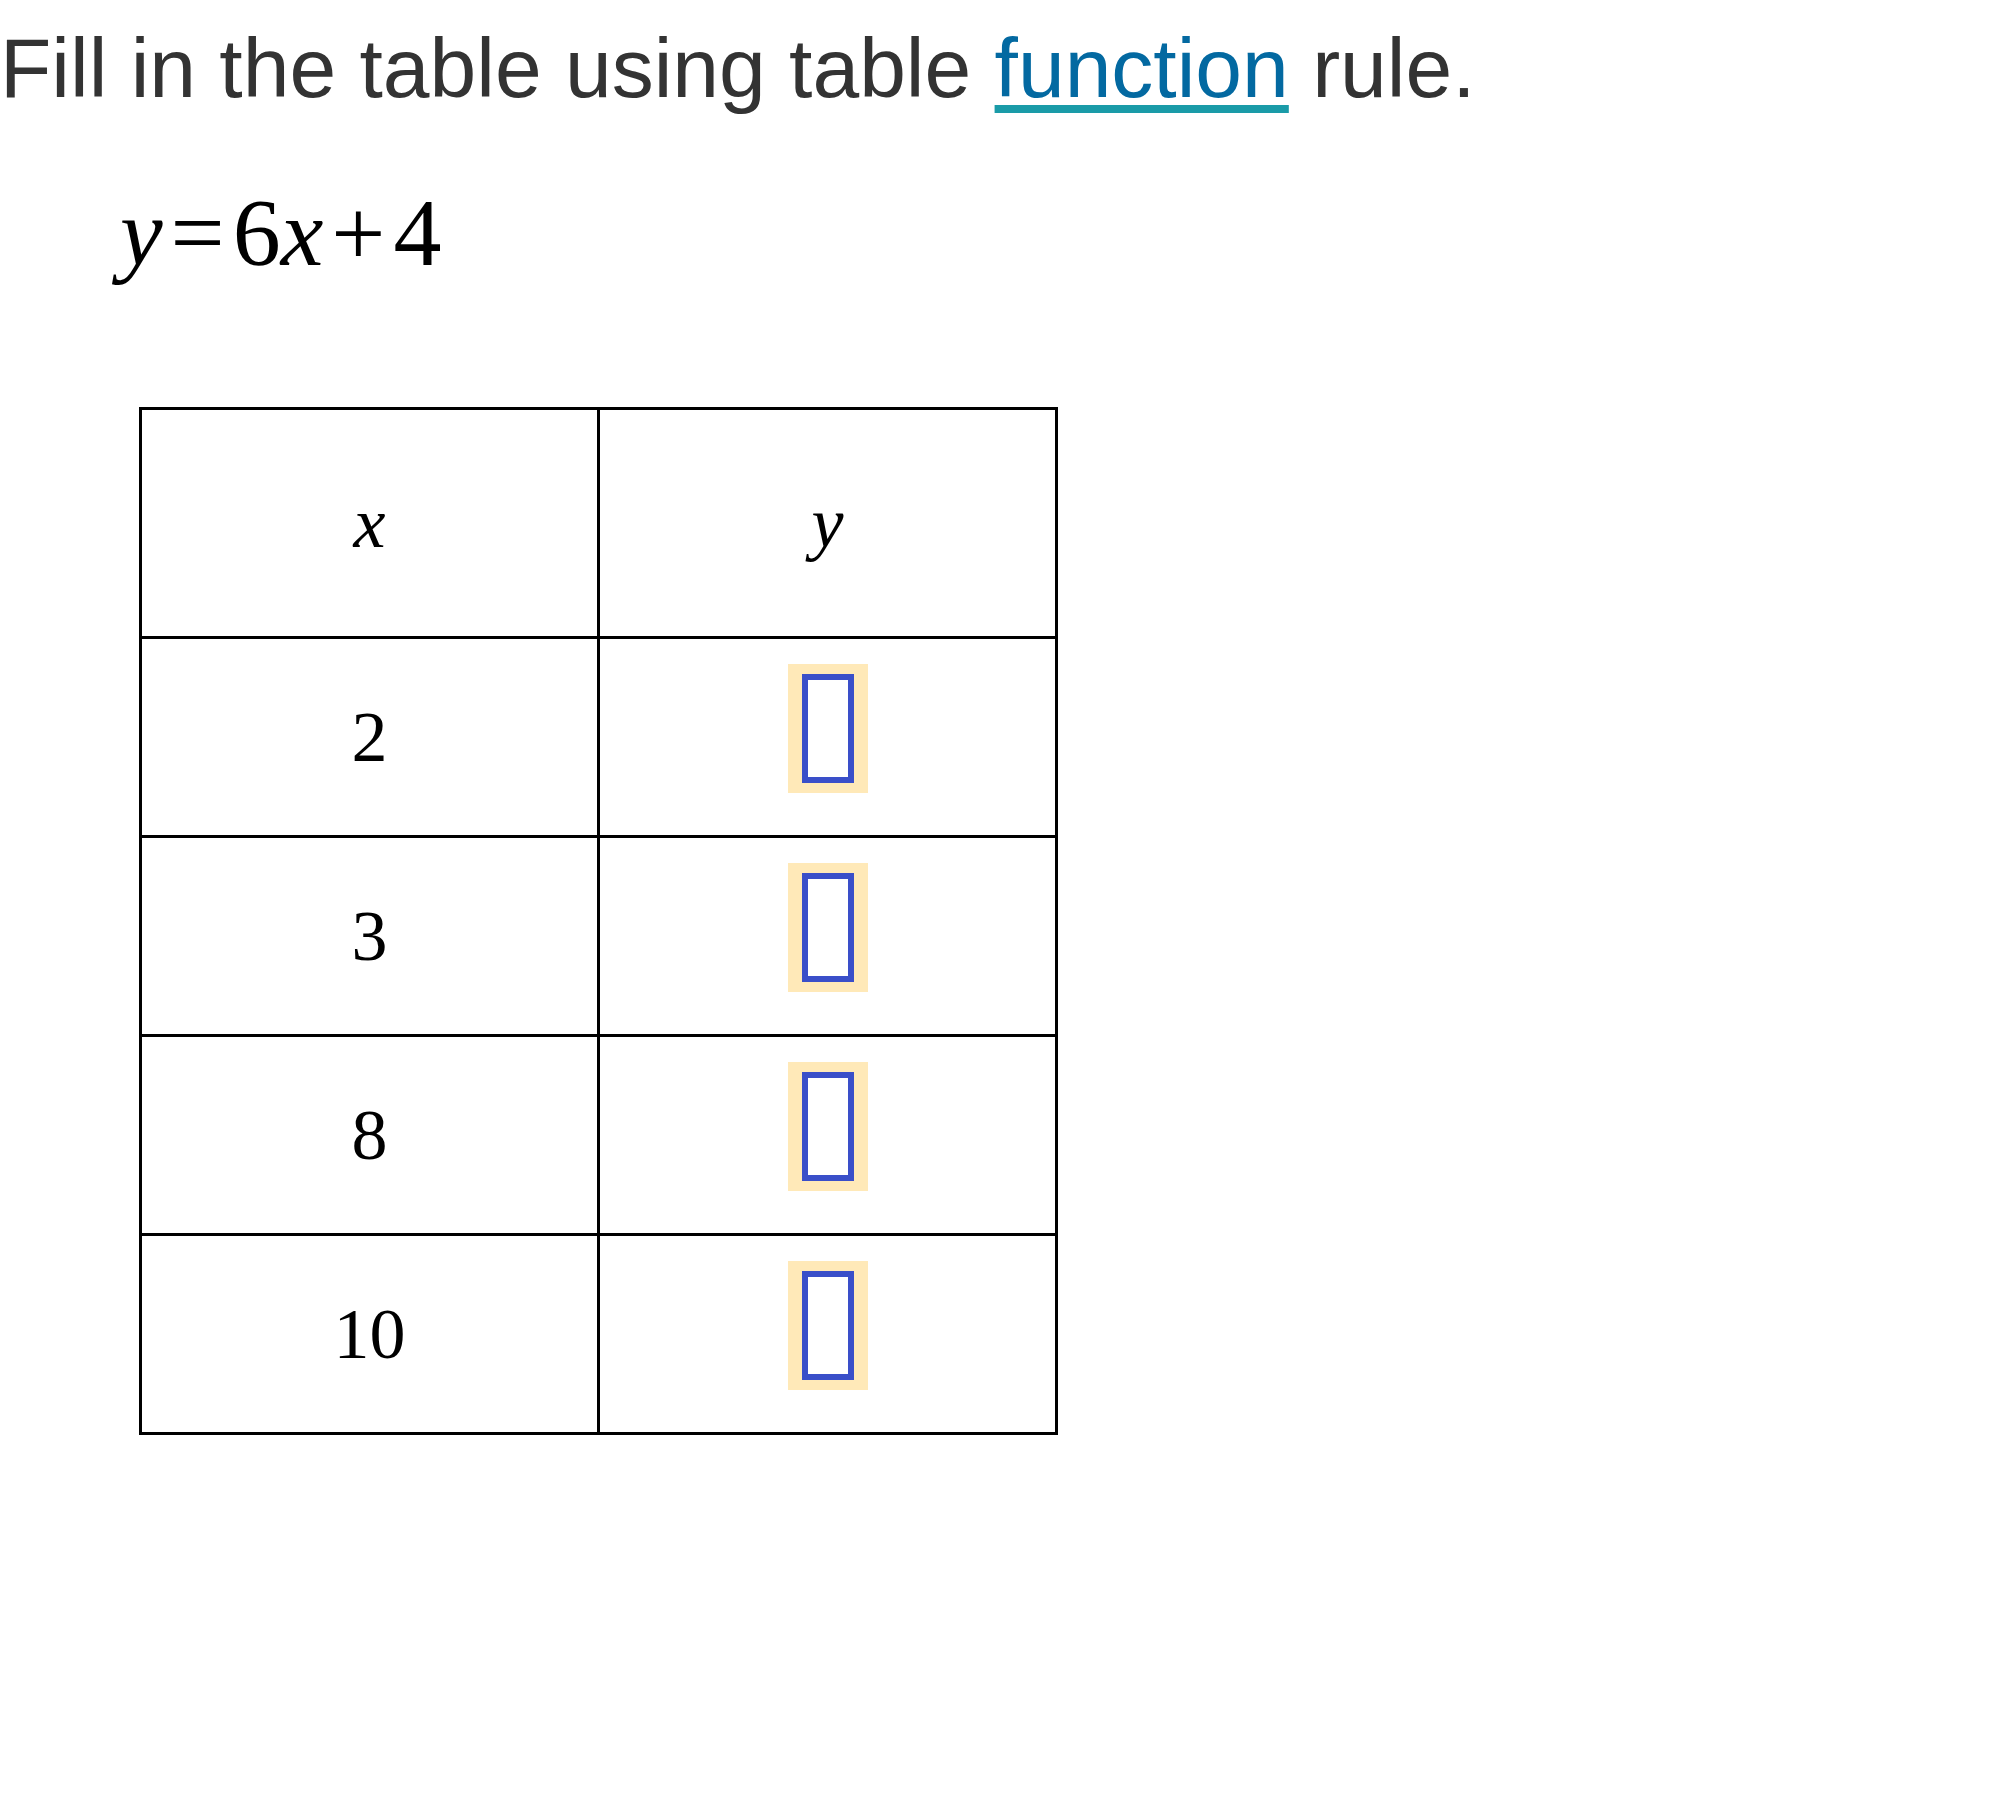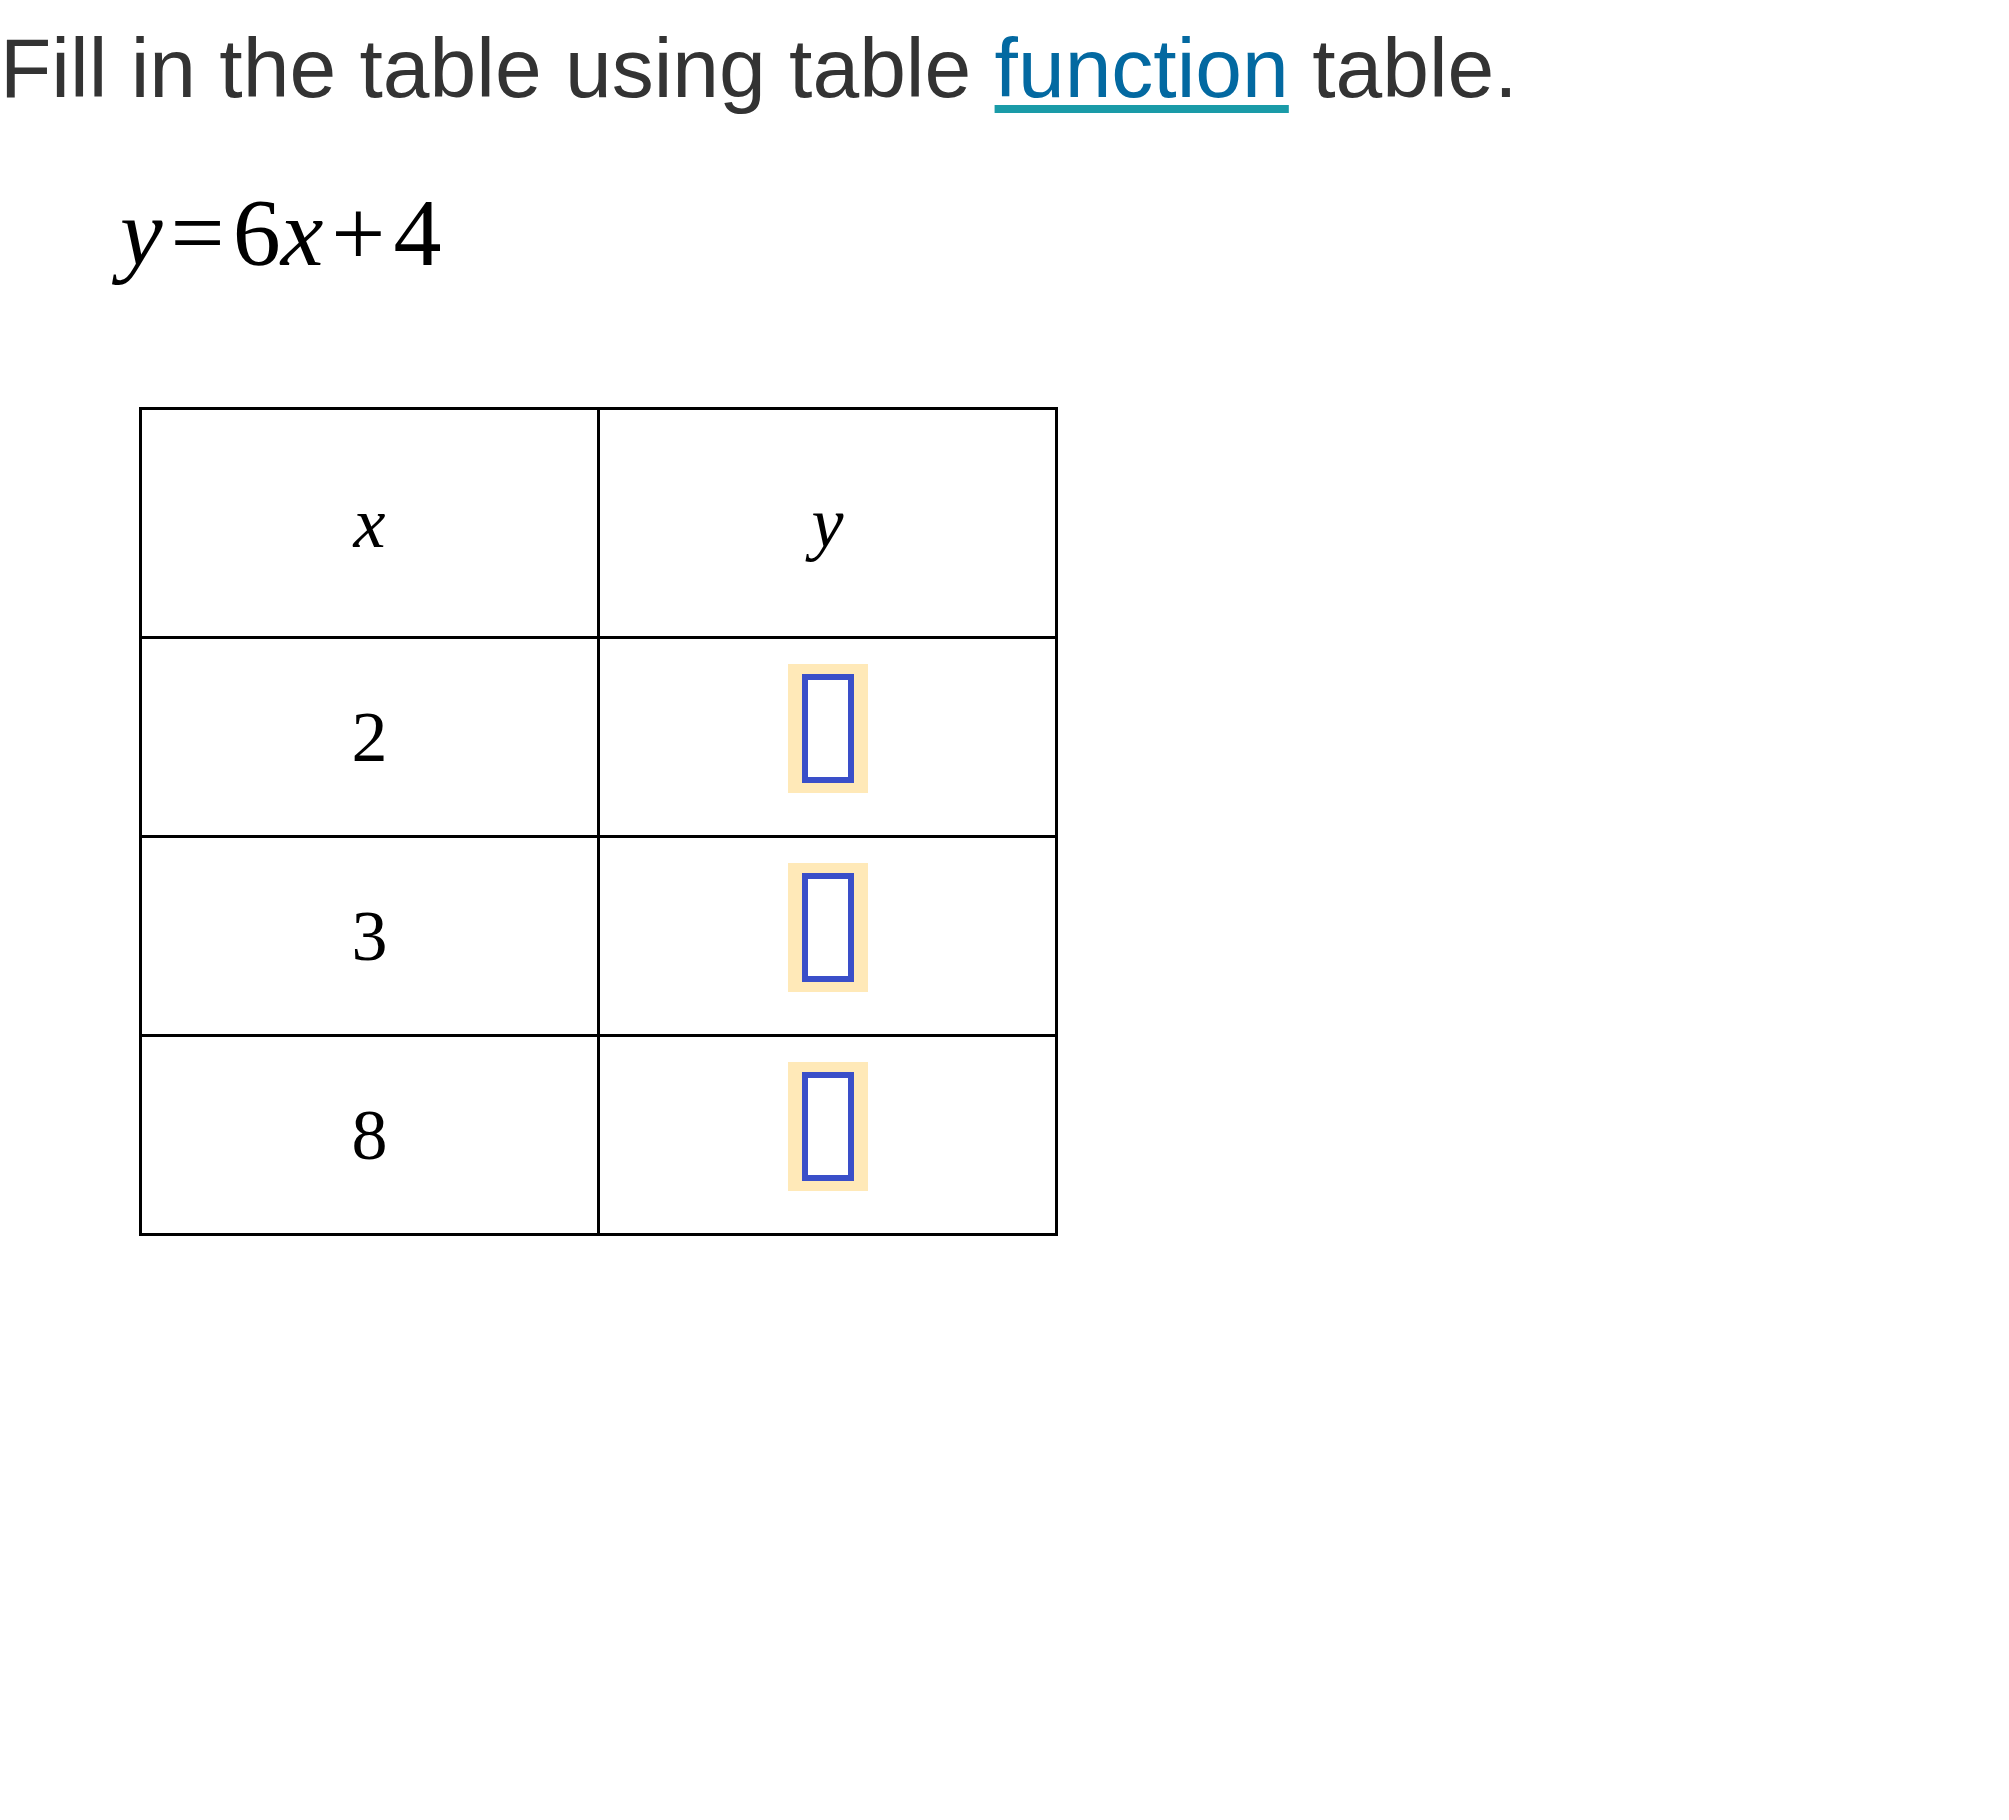--- a/index.html
+++ b/index.html
@@ -84,21 +84,21 @@
       right: 14px;
       bottom: 10px;
       border: 6px solid #3a4fc9;
       background: #ffffff;
     }
   </style>
 </head>
 <body>
 
 <div class="instruction">
-  <span>Fill in the table using table </span><span class="function-link">function</span><span> table.</span>
+  <span>Fill in the table using table </span><span class="function-link">function</span><span> rule.</span>
 </div>
 
 <div class="equation">
   <span>y</span><span class="op">=</span><span class="num">6</span><span>x</span><span class="op">+</span><span class="num">4</span>
 </div>
 
 <div class="table-container">
   <table>
     <tbody>
         <tr>
@@ -122,16 +122,24 @@
       </td>
     </tr>
     <tr>
       <td class="x-cell">8</td>
       <td class="y-cell">
         <span class="input-box">
           <span class="input-box-inner"></span>
         </span>
       </td>
     </tr>
+    <tr>
+      <td class="x-cell">10</td>
+      <td class="y-cell">
+        <span class="input-box">
+          <span class="input-box-inner"></span>
+        </span>
+      </td>
+    </tr>
   </tbody>
     </table>
 </div>
 
 
 </body></html>

